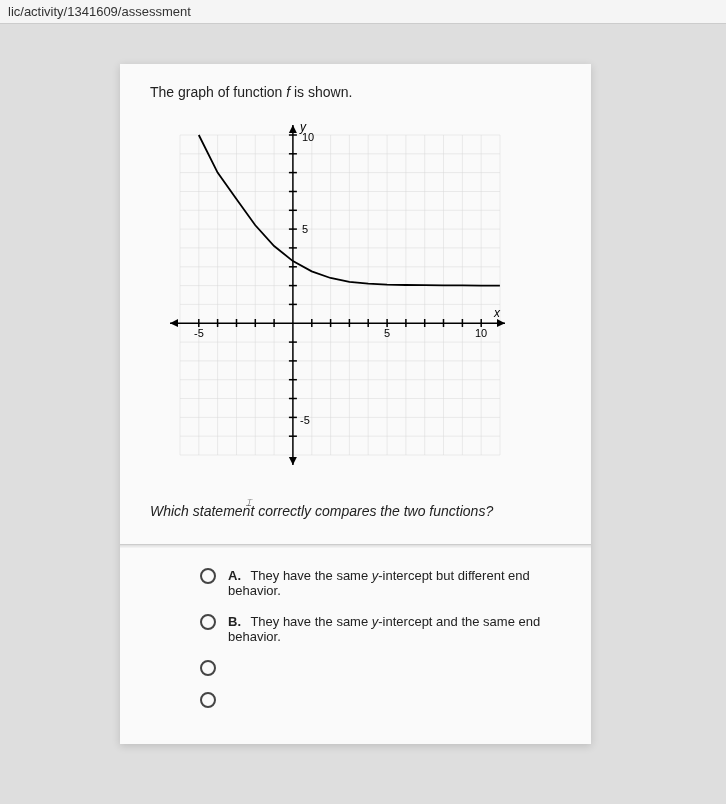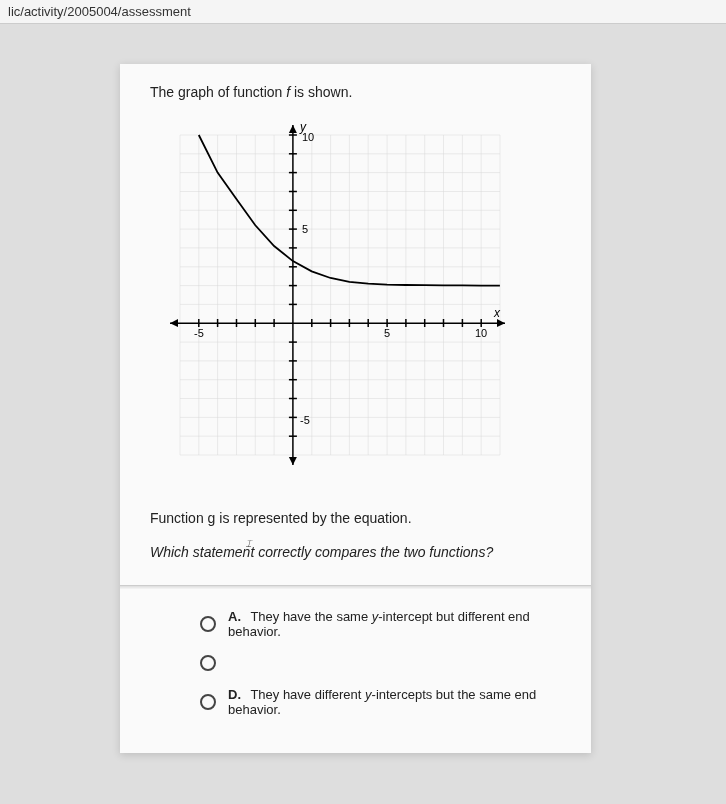--- a/index.html
+++ b/index.html
@@ -78,21 +78,20 @@
       height: 4px;
       background: linear-gradient(to bottom, #ddd, #f5f5f5);
       margin: 10px -30px 20px -30px;
       border-top: 1px solid #ccc;
     }
     .options {
       padding-left: 50px;
     }
     .option-row {
       display: flex;
-      align-items: center;
       gap: 12px;
       margin-bottom: 16px;
     }
     .radio {
       width: 16px;
       height: 16px;
       border: 2px solid #444;
       border-radius: 50%;
       flex-shrink: 0;
     }
@@ -100,21 +99,21 @@
       font-size: 13px;
       color: #222;
     }
     .option-label .letter { font-weight: bold; margin-right: 6px; }
     .option-label .italic { font-style: italic; }
   </style>
 </head>
 <body>
 
 <div class="url-bar">
-  <span>lic/activity/2005004/assessment</span>
+  <span>lic/activity/1341609/assessment</span>
 </div>
 
 <div class="content-wrapper">
   <div class="page">
 
     <p class="intro-text">
       The graph of function <span class="italic">f</span> is shown.
     </p>
 
     <div class="graph-container">
@@ -208,45 +207,45 @@
 
         <text x="132" y="26" font-size="11">10</text>
         <text x="132" y="118" font-size="11">5</text>
         <text x="130" y="309" font-size="11">-5</text>
         <text x="24" y="222" font-size="11">-5</text>
         <text x="214" y="222" font-size="11">5</text>
         <text x="305" y="222" font-size="11">10</text>
       </svg>
     </div>
 
-    <p class="section-text">
-      Function <span class="italic">g</span> is represented by the equation.
-    </p>
 
 
     <p class="question-text">
       Which stateme<span style="display:inline-block;position:relative;">n<span style="position:absolute;left:3px;top:-6px;font-size:10px;">⌶</span></span>t correctly compares the two functions?
     </p>
 
     <div class="divider"></div>
 
     <div class="options">
       <div class="option-row">
         <div class="radio"></div>
         <div class="option-label">
           <span class="letter">A.</span>
           They have the same <span class="italic">y</span>-intercept but different end behavior.
         </div>
       </div>
       <div class="option-row">
         <div class="radio"></div>
-      </div>
-      <div class="option-row">
-        <div class="radio"></div>
         <div class="option-label">
-          <span class="letter">D.</span>
-          They have different <span class="italic">y</span>-intercepts but the same end behavior.
+          <span class="letter">B.</span>
+          They have the same <span class="italic">y</span>-intercept and the same end behavior.
         </div>
+      </div>
+      <div class="option-row">
+        <div class="radio"></div>
+      </div>
+      <div class="option-row">
+        <div class="radio"></div>
       </div>
     </div>
 
   </div>
 </div>
 
 </body></html>

